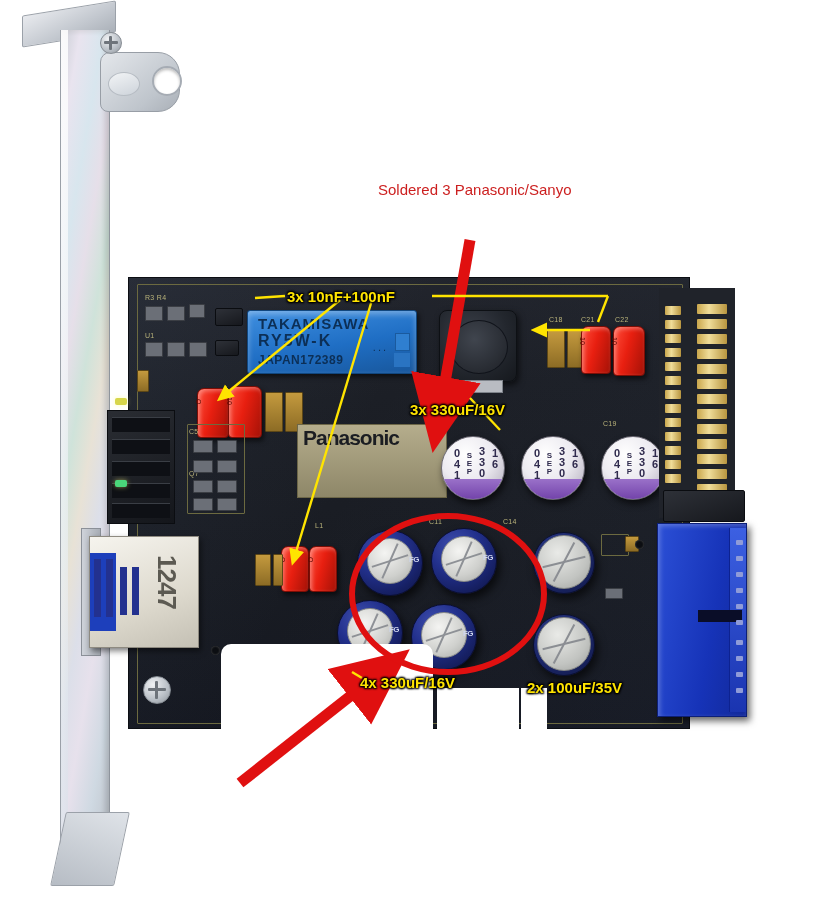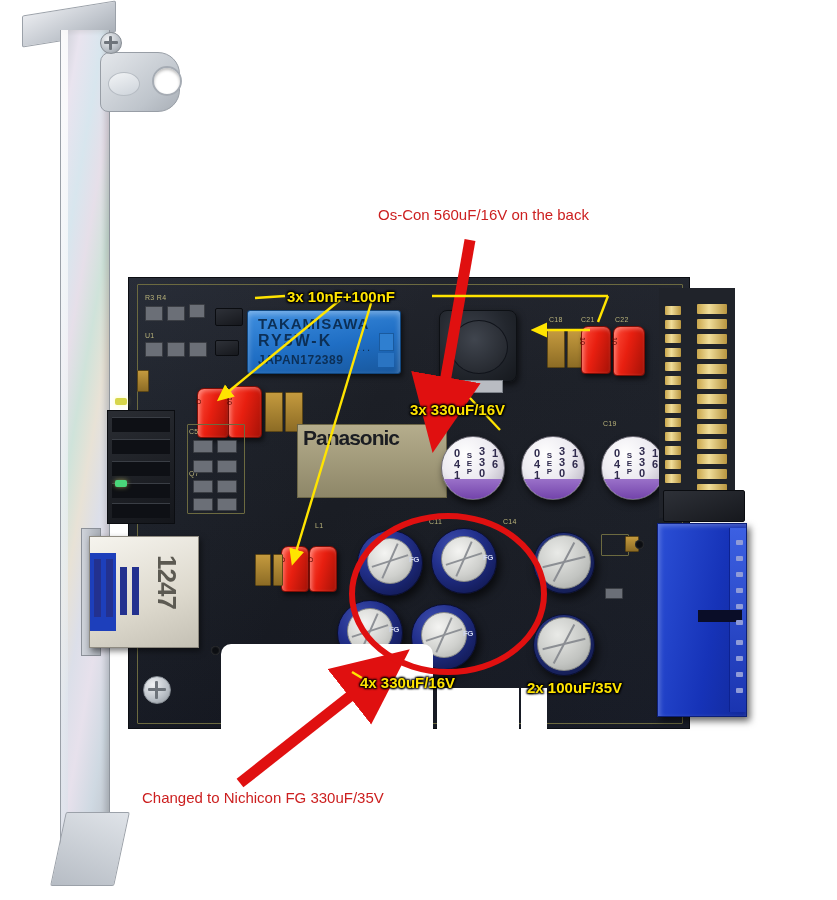--- a/index.html
+++ b/index.html
@@ -70,20 +70,21 @@
   .notch{position:absolute;background:#ffffff;}
   .silk-outline{position:absolute;border:1px solid #6c6a40;border-radius:1px;}
   .silk-txt{position:absolute;color:#b9b37a;font-size:7px;font-family:"Liberation Sans",sans-serif;letter-spacing:.3px;}
 
   
   .relay{
     position:absolute;left:118px;top:32px;width:152px;height:62px;
     background:linear-gradient(170deg,#3f8fe0,#1f6ec4 55%,#18579c);
     border:1px solid #11477f;border-radius:3px;
     box-shadow:inset 0 3px 6px rgba(255,255,255,.35), 2px 3px 5px rgba(0,0,0,.55);
+    padding-left:16px;
   }
   .relay .l1,.relay .l2,.relay .l3{
     position:absolute;left:10px;color:#0c2f56;font-weight:bold;
     font-family:"Liberation Sans",sans-serif;white-space:nowrap;
   }
   .relay .l1{top:4px;font-size:15px;letter-spacing:1px;}
   .relay .l2{top:21px;font-size:16px;letter-spacing:2px;}
   .relay .l3{top:42px;font-size:12px;letter-spacing:.5px;}
   .relay .dots{position:absolute;right:28px;top:30px;color:#0c2f56;font-size:11px;letter-spacing:2px;}
   .relay .tab{position:absolute;right:6px;top:22px;width:13px;height:16px;background:#2f7fd0;border:1px solid #1a5a9e;}
@@ -440,22 +441,21 @@
 
     <line x1="432" y1="296" x2="608" y2="296" stroke="#ffe400" stroke-width="2.4"></line>
     <line x1="608" y1="296" x2="598" y2="322" stroke="#ffe400" stroke-width="2.4"></line>
     <line x1="590" y1="330" x2="545" y2="330" stroke="#ffe400" stroke-width="2.4" marker-end="url(#yelArrow)"></line>
 
     <line x1="470" y1="398" x2="500" y2="430" stroke="#ffe400" stroke-width="2.4"></line>
 
     <line x1="362" y1="678" x2="352" y2="672" stroke="#ffe400" stroke-width="2.4"></line>
   </svg>
 
-  <div class="ann red" style="left:378px;top:205px;">Os-Con 560uF/16V on the back</div>
-
-  <div class="ann red" style="left:142px;top:788px;">Changed to Nichicon FG 330uF/35V</div>
+  <div class="ann red" style="left:378px;top:180px;">Soldered 3 Panasonic/Sanyo</div>
+
 
   <div class="ann yellow" style="left:287px;top:287px;">3x 10nF+100nF</div>
   <div class="ann yellow" style="left:410px;top:400px;">3x 330uF/16V</div>
   <div class="ann yellow" style="left:360px;top:673px;">4x 330uF/16V</div>
   <div class="ann yellow" style="left:527px;top:678px;">2x 100uF/35V</div>
 
 </div>
 
 </body></html>

